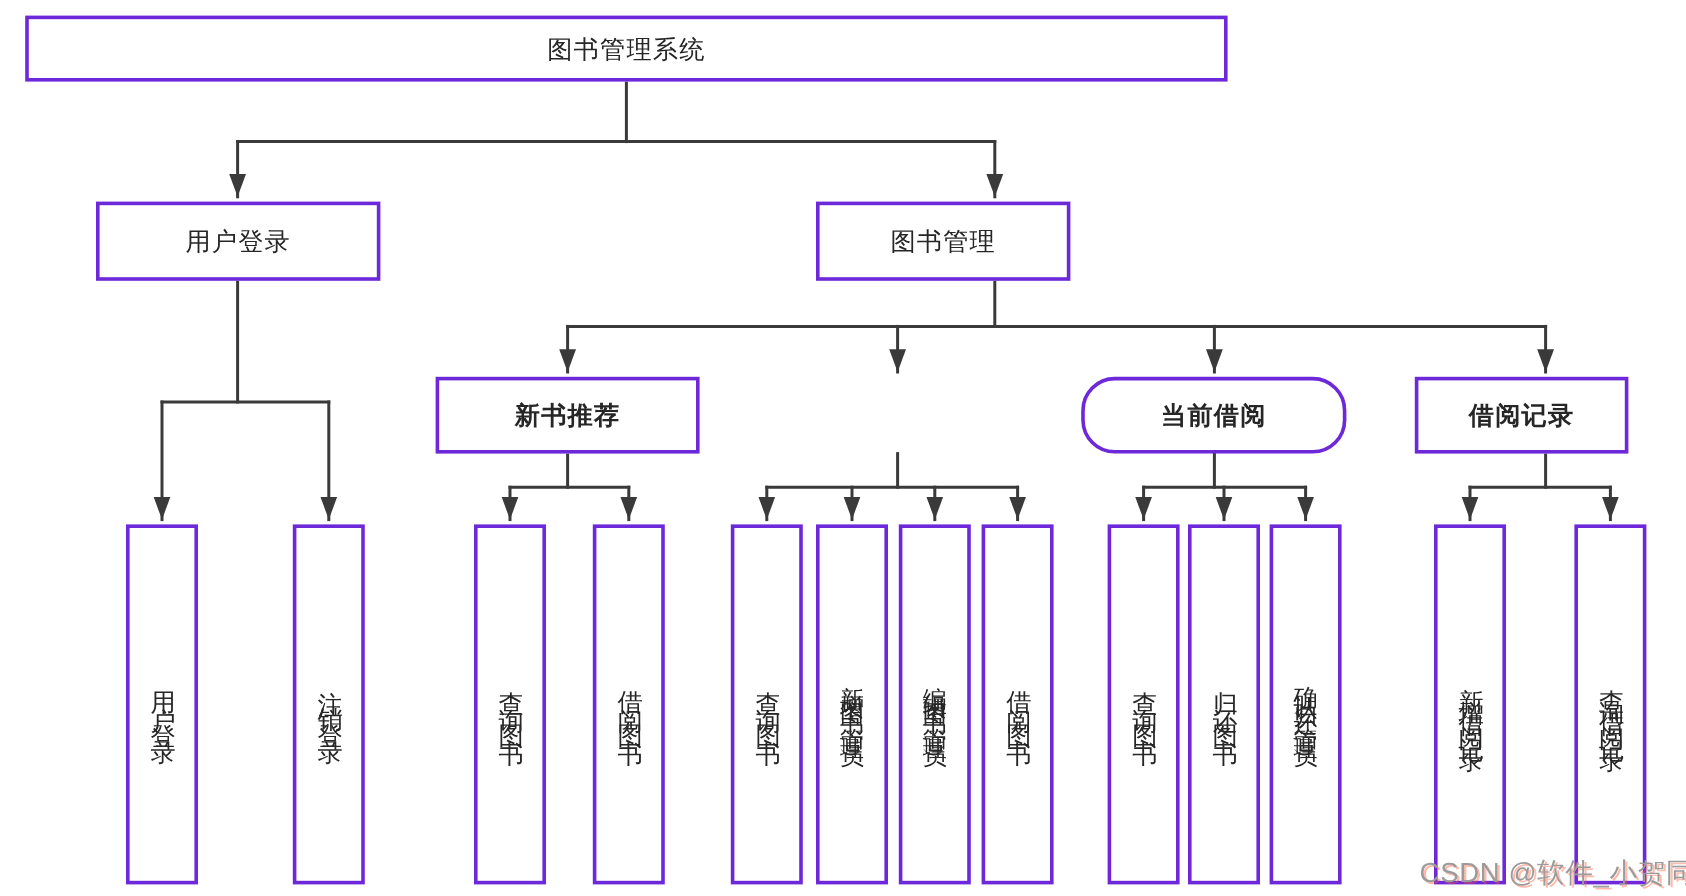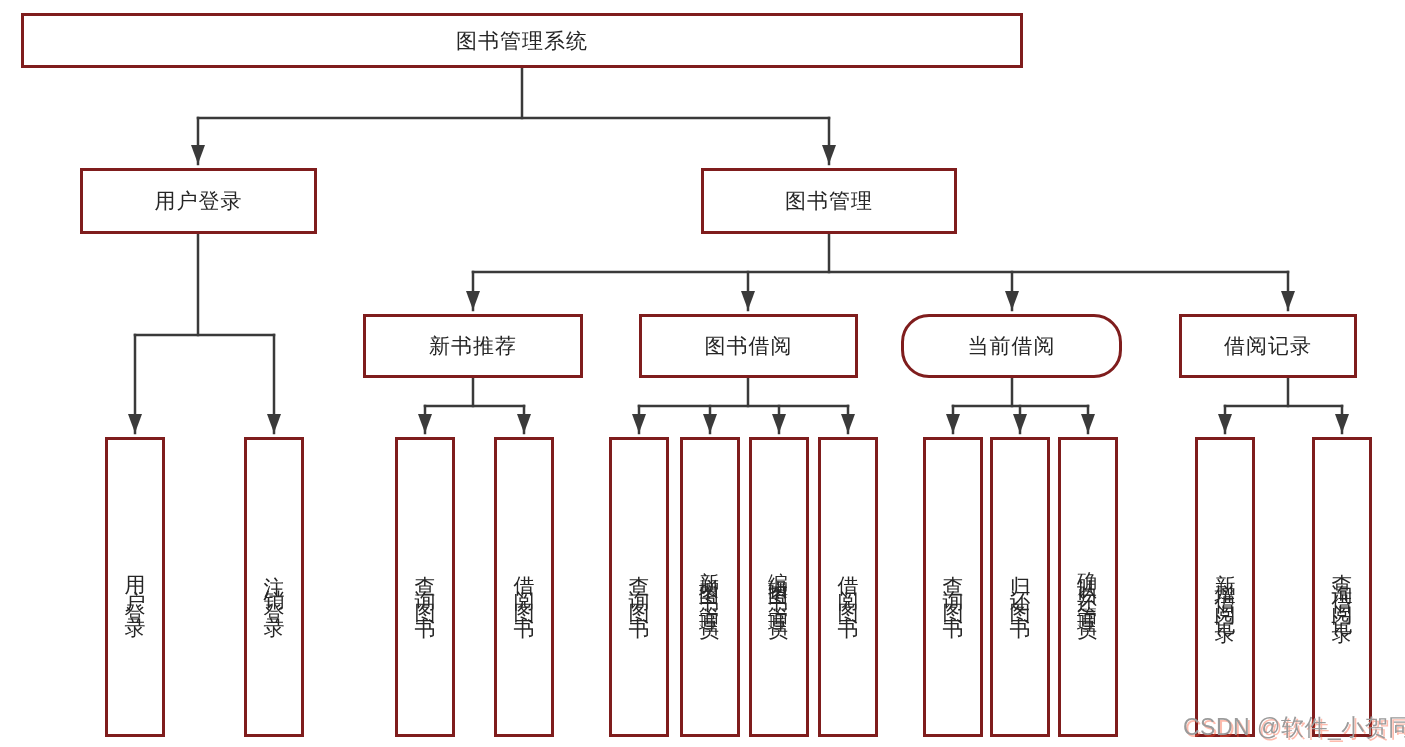--- a/index.html
+++ b/index.html
@@ -9,30 +9,30 @@
     background:#ffffff;
     font-family:"Liberation Sans","DejaVu Sans",sans-serif;
     overflow:hidden;
   }
   .edges{position:absolute;left:0;top:0;width:1405px;height:747px;}
   .edges line{stroke:#3a3a3a;stroke-width:2.5;stroke-linecap:square;}
   .box{
     position:absolute;
     box-sizing:border-box;
     background:#ffffff;
-    border:3px solid #7f1d1d;
+    border:3px solid #6d28d9;
     display:flex;align-items:center;justify-content:center;
     color:#262626;
     font-size:21px;
     letter-spacing:1px;
     text-align:center;
   }
   .root{left:21px;top:13px;width:1002px;height:55px;}
   .lvl2{top:168px;height:66px;}
-  .lvl3{top:314px;height:64px;}
+  .lvl3{top:314px;height:64px;font-weight:bold;}
   .leaf{
     top:437px;height:300px;width:60px;
     writing-mode:vertical-rl;
     font-size:21px;
   }
   .ls-a{letter-spacing:14px;}   
   .ls-b{letter-spacing:10px;}   
   .ls-c{letter-spacing:7px;font-size:20px;} 
   .watermark{
     position:absolute;
@@ -112,29 +112,26 @@
     </g>
   </svg>
 
   <div class="box root">
     <span>图书管理系统</span>
   </div>
 
   <div class="box lvl2" style="left:80px;width:237px;">
     <span>用户登录</span>
   </div>
-  <div class="box lvl2" style="left:701px;width:256px;">
+  <div class="box lvl2" style="left:680px;width:212px;">
     <span>图书管理</span>
   </div>
 
   <div class="box lvl3" style="left:363px;width:220px;">
     <span>新书推荐</span>
-  </div>
-  <div class="box lvl3" style="left:639px;width:219px;">
-    <span>图书借阅</span>
   </div>
   <div class="box lvl3" style="left:901px;width:221px;border-radius:28px;">
     <span>当前借阅</span>
   </div>
   <div class="box lvl3" style="left:1179px;width:178px;">
     <span>借阅记录</span>
   </div>
 
   <div class="box leaf ls-a" style="left:105px;">
     <span>用户登录</span>

